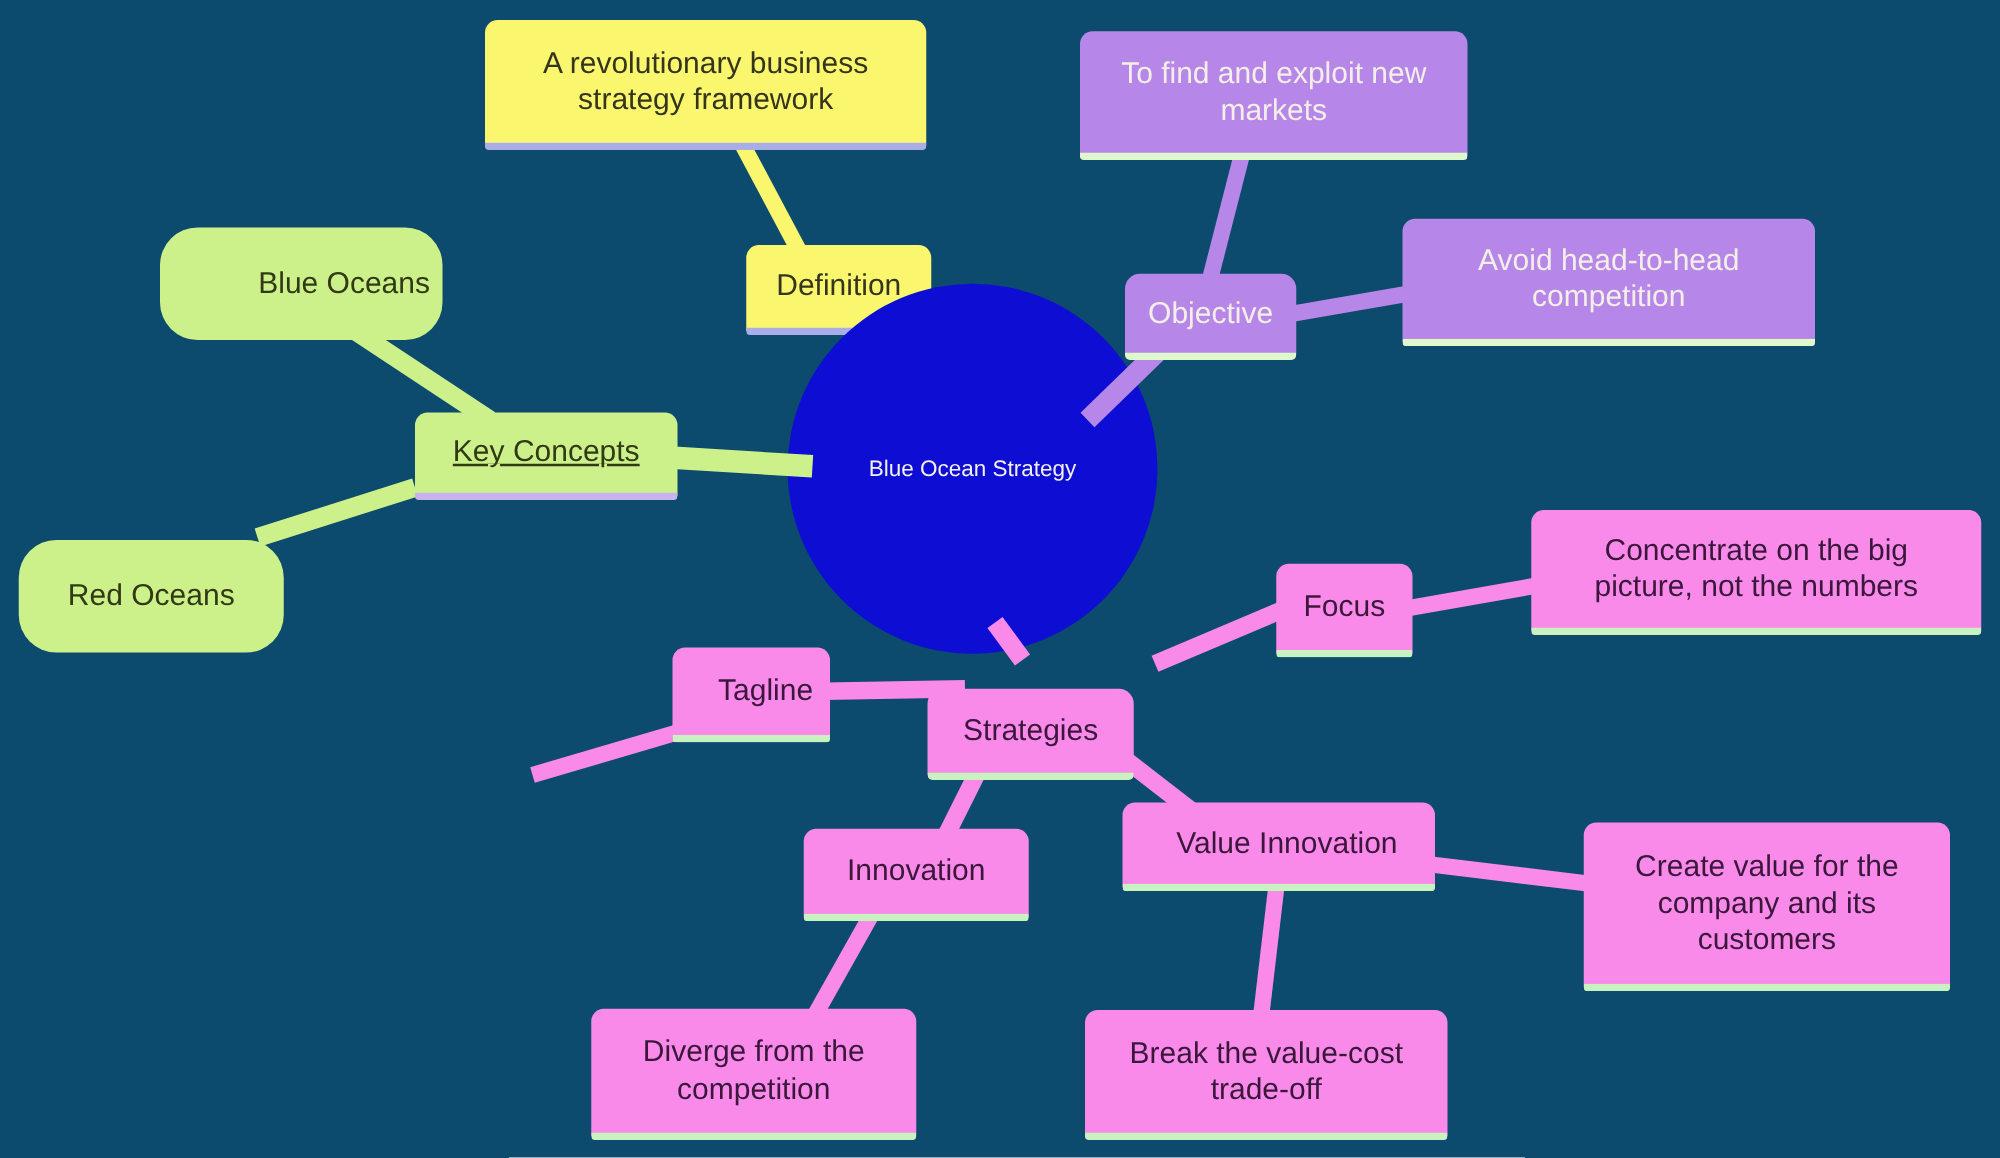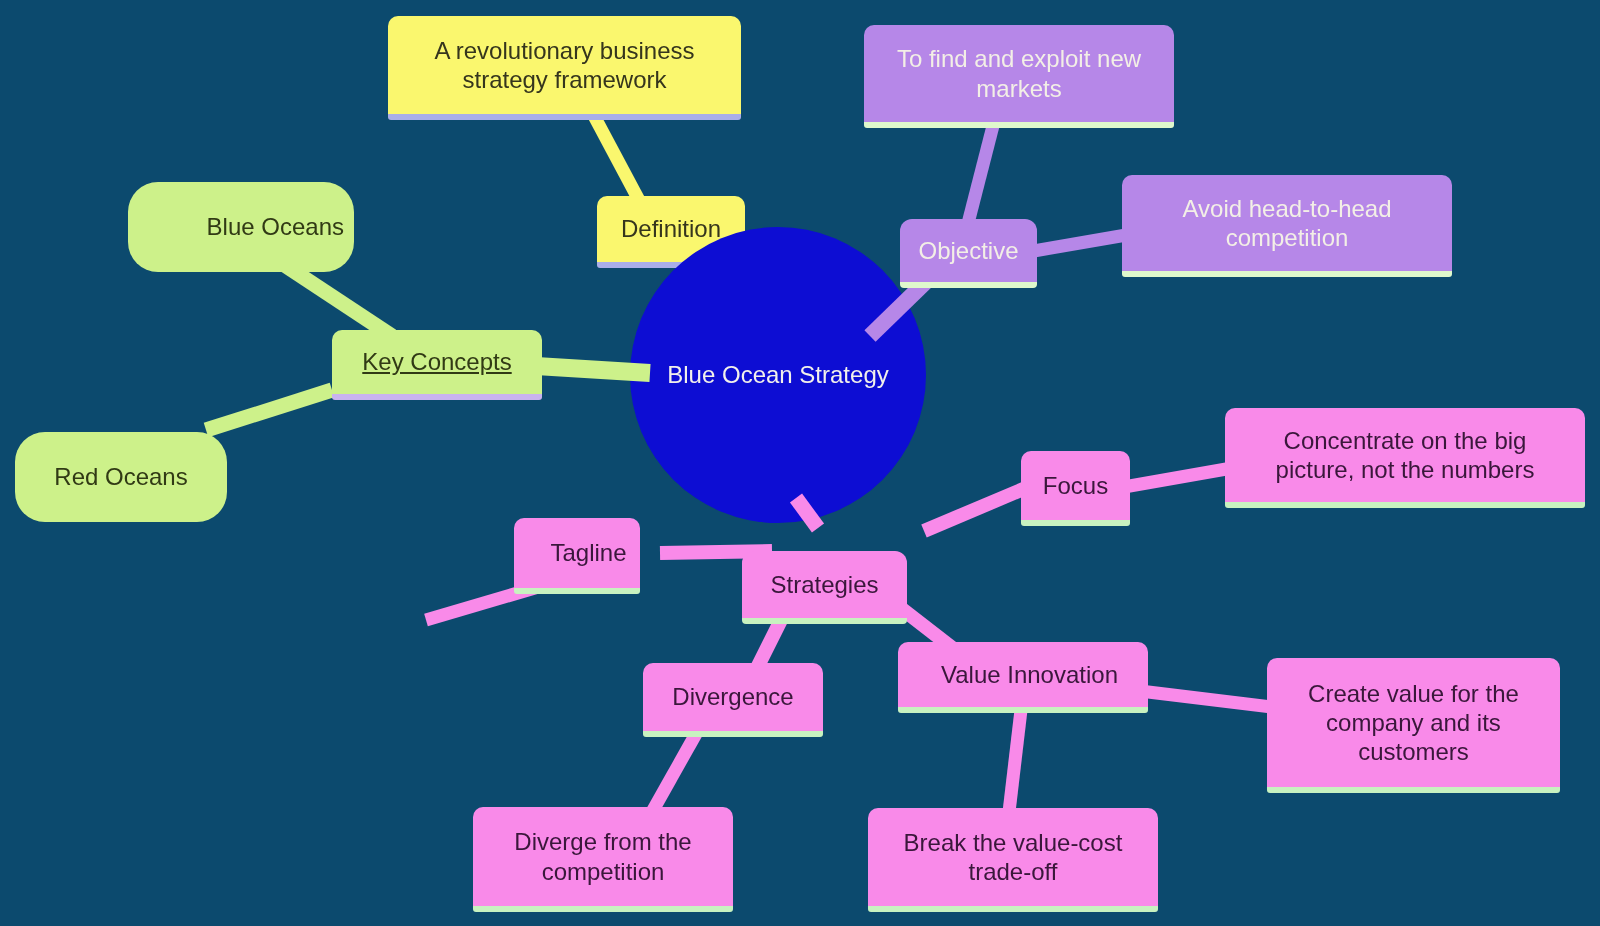--- a/index.html
+++ b/index.html
@@ -32,21 +32,21 @@
   .green  { background:var(--green-fill);  color:var(--green-text); }
   .green.underlined { border-bottom:6px solid var(--green-underline);text-decoration:underline; }
   .pink   { background:var(--pink-fill);   border-bottom:6px solid var(--pink-underline); color:var(--pink-text); }
 
   .fs24 { font-size:24px; }
 
   .root-circle {
     position:absolute; left:630px; top:227px; width:296px; height:296px;
     border-radius:50%; background:var(--root-fill); color:var(--root-text);
     display:flex; align-items:center; justify-content:center;
-    font-size:24px; text-align:center;
+    font-size:18px; text-align:center;
   }
 
   .edge-yellow { stroke:var(--yellow-fill); }
   .edge-purple { stroke:var(--purple-fill); }
   .edge-green  { stroke:var(--green-fill); }
   .edge-pink   { stroke:var(--pink-fill); }
 </style>
 </head>
 <body>
 
@@ -125,25 +125,25 @@
     <div class="node pink box fs24" style="left:742px;top:514px;width:165px;height:73px;border-radius:12px 12px 4px 4px;margin-top:37px;">
       <span>Strategies</span>
     </div>
     <div class="node pink box fs24" style="left:1021px;top:451px;width:109px;height:75px;">
       <span>Focus</span>
     </div>
     <div class="node pink box fs24" style="left:1225px;top:408px;width:360px;height:100px;">
       <span>Concentrate on the big
 picture, not the numbers</span>
     </div>
-    <div class="node pink box fs24" style="left:514px;top:518px;width:126px;height:76px;padding-left:23px;">
+    <div class="node pink box fs24" style="left:538px;top:518px;width:126px;height:76px;padding-left:23px;">
       <span>Tagline</span>
     </div>
     <div class="node pink box fs24" style="left:643px;top:663px;width:180px;height:74px;">
-      <span>Divergence</span>
+      <span>Innovation</span>
     </div>
     <div class="node pink box fs24" style="left:473px;top:807px;width:260px;height:105px;">
       <span>Diverge from the
 competition</span>
     </div>
     <div class="node pink box fs24" style="left:898px;top:642px;width:250px;height:71px;padding-left:13px;">
       <span>Value Innovation</span>
     </div>
     <div class="node pink box fs24" style="left:1267px;top:658px;width:293px;height:135px;">
       <span>Create value for the

